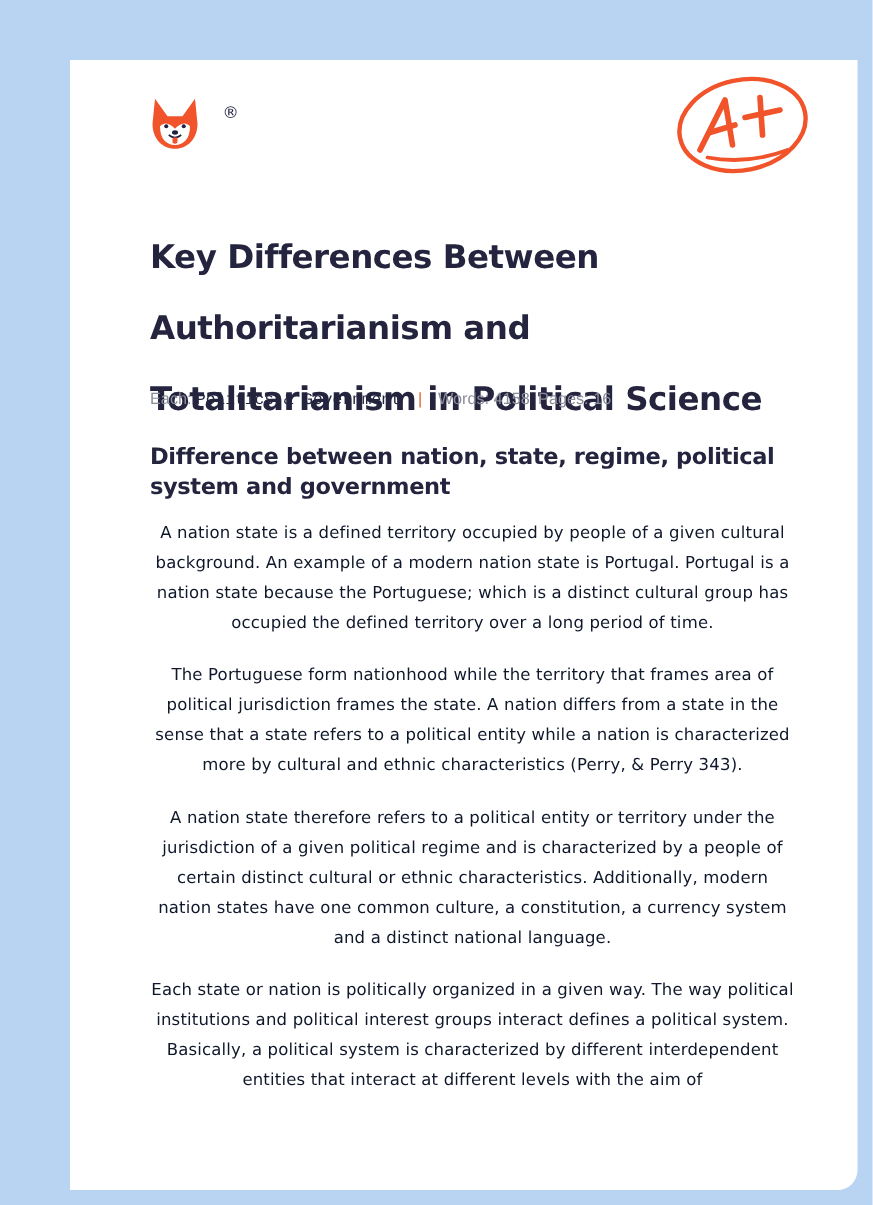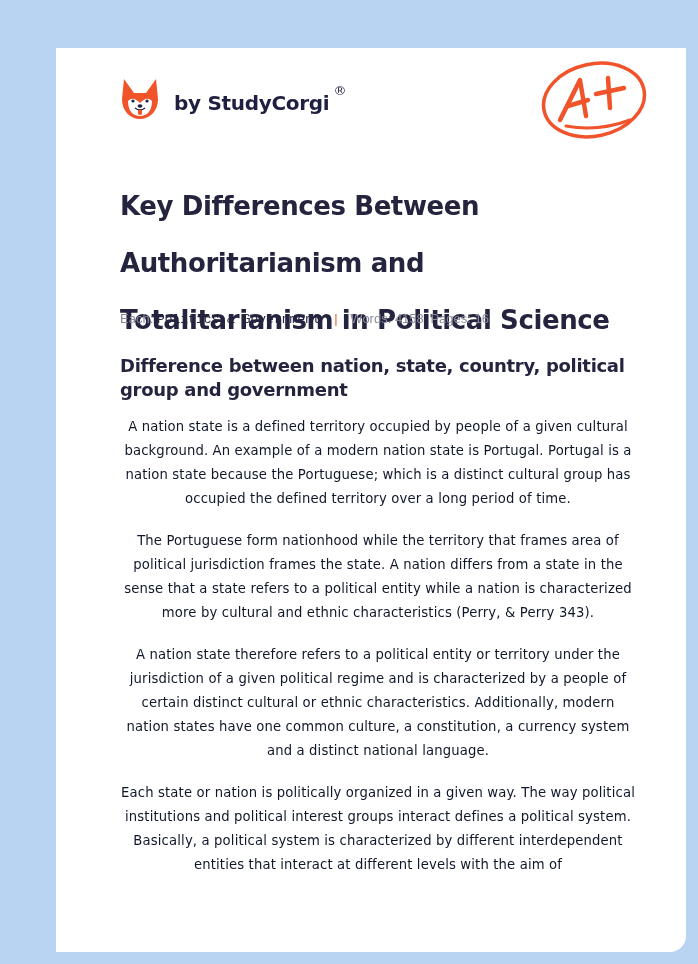--- a/index.html
+++ b/index.html
@@ -114,21 +114,20 @@
   <div class="logo">
     <svg class="logo-icon" viewBox="0 0 40 44">
       <path d="M4 2 L14 16 L26 16 L36 2 L38 22 C38 34 30 42 20 42 C10 42 2 34 2 22 Z" fill="#f1532a"></path>
       <path d="M8 24 C12 20 16 22 20 26 C24 22 28 20 32 24 C32 34 27 39 20 39 C13 39 8 34 8 24 Z" fill="#ffffff"></path>
       <circle cx="13" cy="24" r="1.6" fill="#1f2041"></circle>
       <circle cx="27" cy="24" r="1.6" fill="#1f2041"></circle>
       <ellipse cx="20" cy="29" rx="2.4" ry="1.8" fill="#1f2041"></ellipse>
       <path d="M15 31 Q20 35 25 31" stroke="#1f2041" stroke-width="1.3" fill="none"></path>
       <path d="M18 33 L22 33 L22 37 Q20 39 18 37 Z" fill="#f1532a"></path>
     </svg>
-    <span class="logo-text">by StudyCorgi</span>
     <span class="logo-reg">®</span>
   </div>
 
   <svg class="grade-badge" viewBox="0 0 112 82">
     <ellipse cx="56" cy="42" rx="51" ry="36" transform="rotate(-12 56 42)" fill="none" stroke="#f1532a" stroke-width="3.5"></ellipse>
     <path d="M22 62 L42 22 L48 58" fill="none" stroke="#f1532a" stroke-width="4.5" stroke-linecap="round" stroke-linejoin="round"></path>
     <path d="M30 48 L50 42" fill="none" stroke="#f1532a" stroke-width="4.5" stroke-linecap="round"></path>
     <path d="M58 36 L86 30" fill="none" stroke="#f1532a" stroke-width="4.5" stroke-linecap="round"></path>
     <path d="M70 20 L72 50" fill="none" stroke="#f1532a" stroke-width="4.5" stroke-linecap="round"></path>
     <path d="M28 68 Q60 74 92 62" fill="none" stroke="#f1532a" stroke-width="3" stroke-linecap="round"></path>
@@ -137,21 +136,21 @@
   <h1 class="title">Key Differences Between Authoritarianism and Totalitarianism in Political Science</h1>
 
   <div class="meta">
     <span>Each:</span>
     <span class="topic-value">Politics &amp; Government</span>
     <span class="sep">|</span>
     <span>Words: 4158</span>
     <span class="pages">Pages: 16</span>
   </div>
 
-  <h2 class="section-heading">Difference between nation, state, country, political group and government</h2>
+  <h2 class="section-heading">Difference between nation, state, regime, political system and government</h2>
 
   <div class="body-text">
     <p>A nation state is a defined territory occupied by people of a given cultural background. An example of a modern nation state is Portugal. Portugal is a nation state because the Portuguese; which is a distinct cultural group has occupied the defined territory over a long period of time.</p>
     <p>The Portuguese form nationhood while the territory that frames area of political jurisdiction frames the state. A nation differs from a state in the sense that a state refers to a political entity while a nation is characterized more by cultural and ethnic characteristics (Perry, &amp; Perry 343).</p>
     <p>A nation state therefore refers to a political entity or territory under the jurisdiction of a given political regime and is characterized by a people of certain distinct cultural or ethnic characteristics. Additionally, modern nation states have one common culture, a constitution, a currency system and a distinct national language.</p>
     <p>Each state or nation is politically organized in a given way. The way political institutions and political interest groups interact defines a political system. Basically, a political system is characterized by different interdependent entities that interact at different levels with the aim of</p>
   </div>
 
 </div>
 

